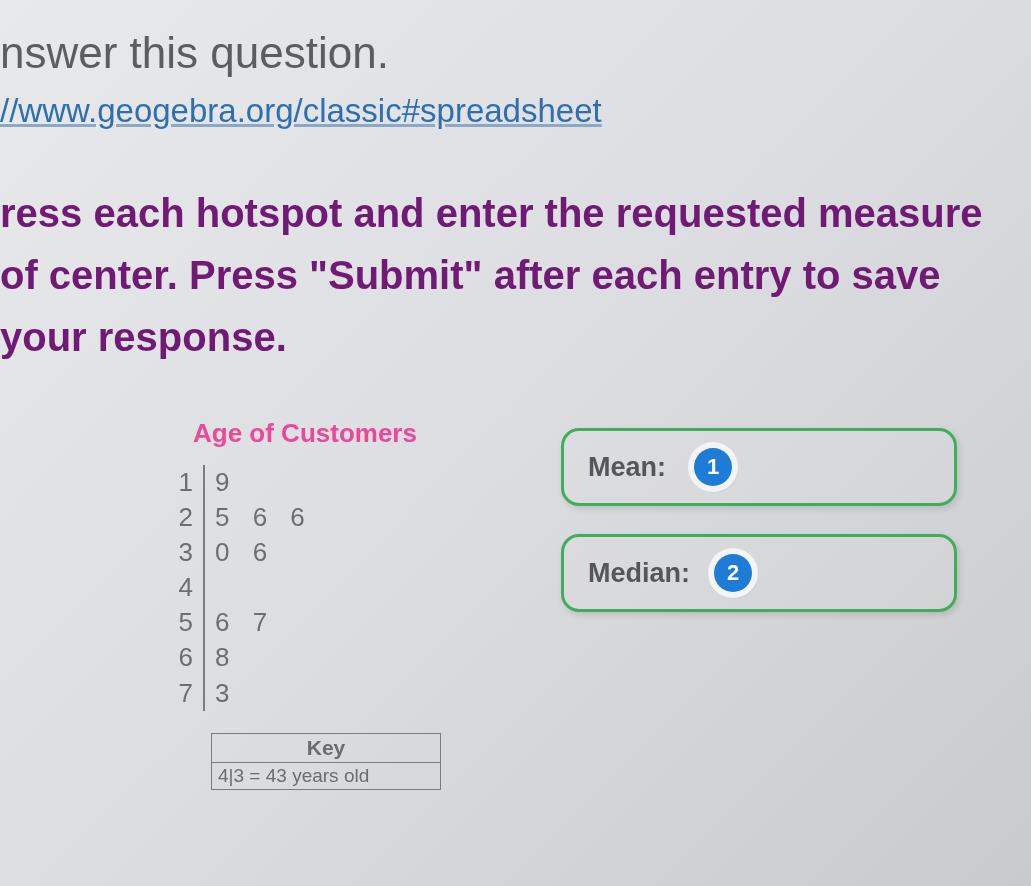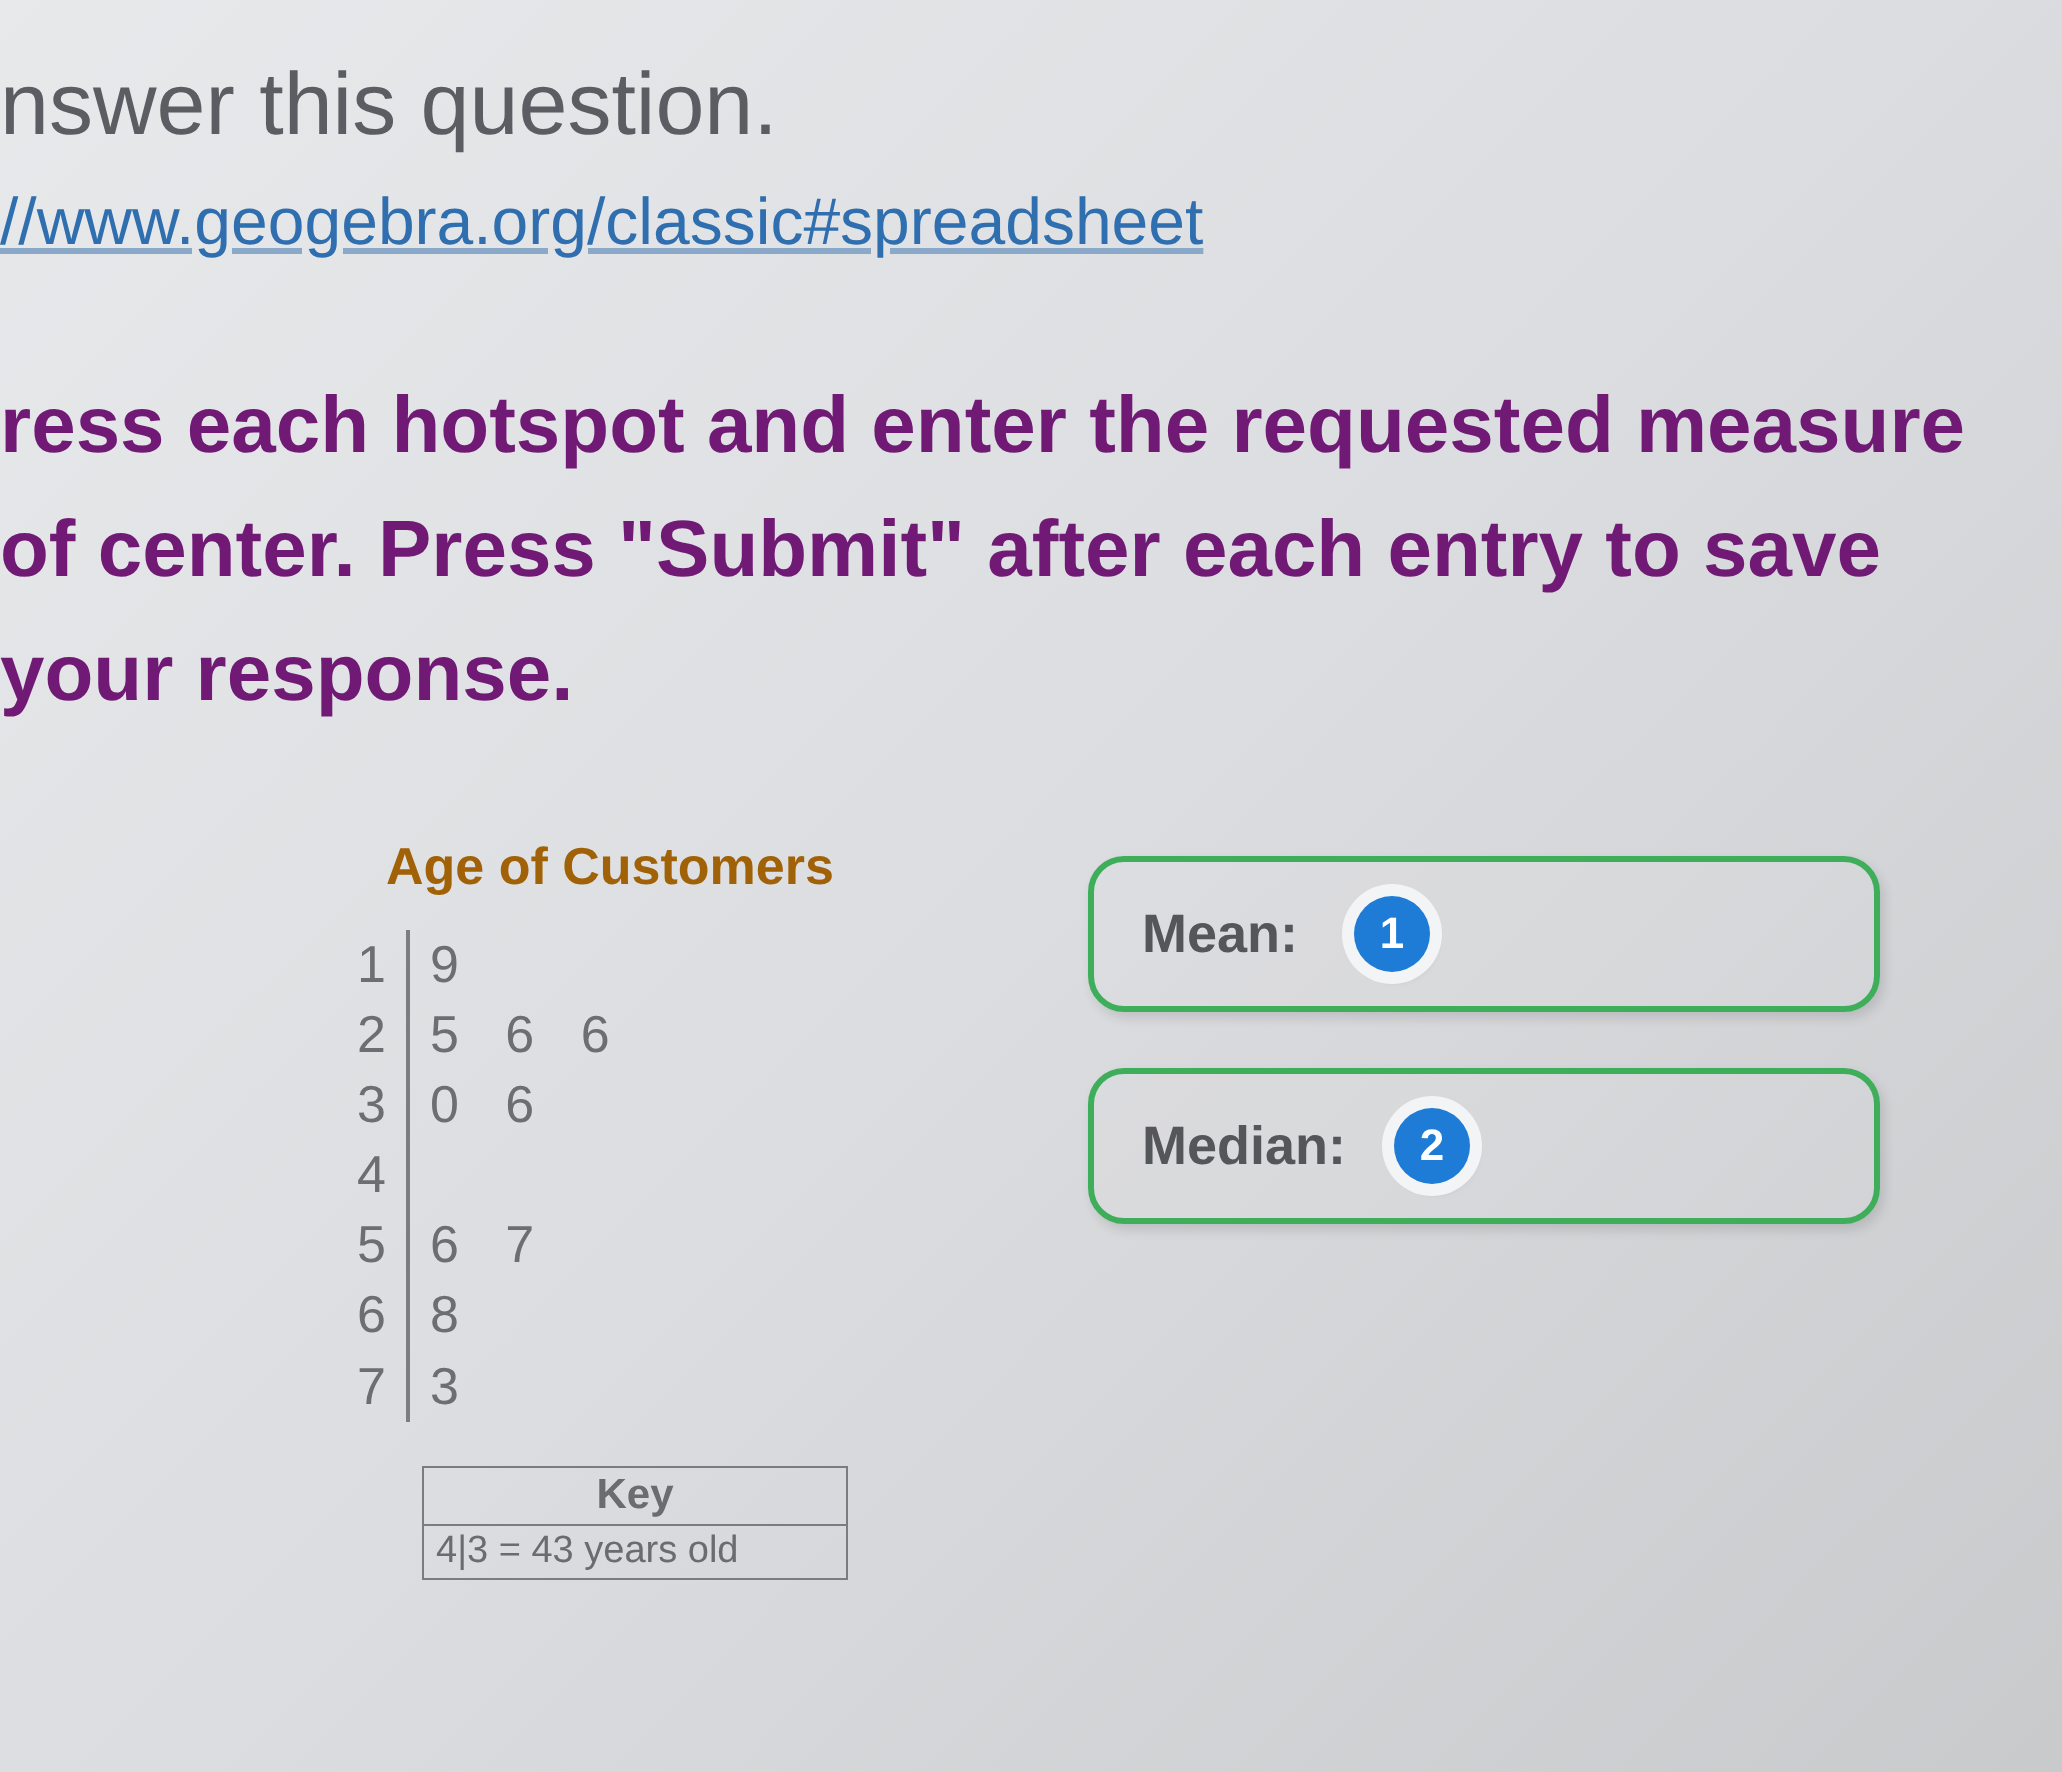--- a/index.html
+++ b/index.html
@@ -47,21 +47,21 @@
     display: flex;
     flex-direction: row;
     align-items: flex-start;
     padding-left: 175px;
     gap: 120px;
   }
   .stemleaf-block { }
   .stem-title {
     font-size: 26px;
     font-weight: bold;
-    color: #a16207;
+    color: #ec4899;
     margin: 0 0 16px 18px;
   }
   .stemleaf {
     font-family: Arial, sans-serif;
     font-size: 26px;
     color: #6c6e72;
     line-height: 1.35;
   }
   .stemleaf-row { display: flex; align-items: baseline; }
   .stem {
@@ -71,21 +71,21 @@
     border-right: 2px solid #7b7d81;
   }
   .leaves {
     padding-left: 10px;
     letter-spacing: 8px;
   }
   .key-box {
     border: 1.5px solid #7a7c80;
     margin-top: 22px;
     margin-left: 36px;
-    width: 213px;
+    width: 230px;
     font-size: 21px;
     color: #6a6c70;
   }
   .key-title {
     text-align: center;
     font-weight: bold;
     border-bottom: 1.5px solid #7a7c80;
     padding: 2px 0;
   }
   .key-body {

